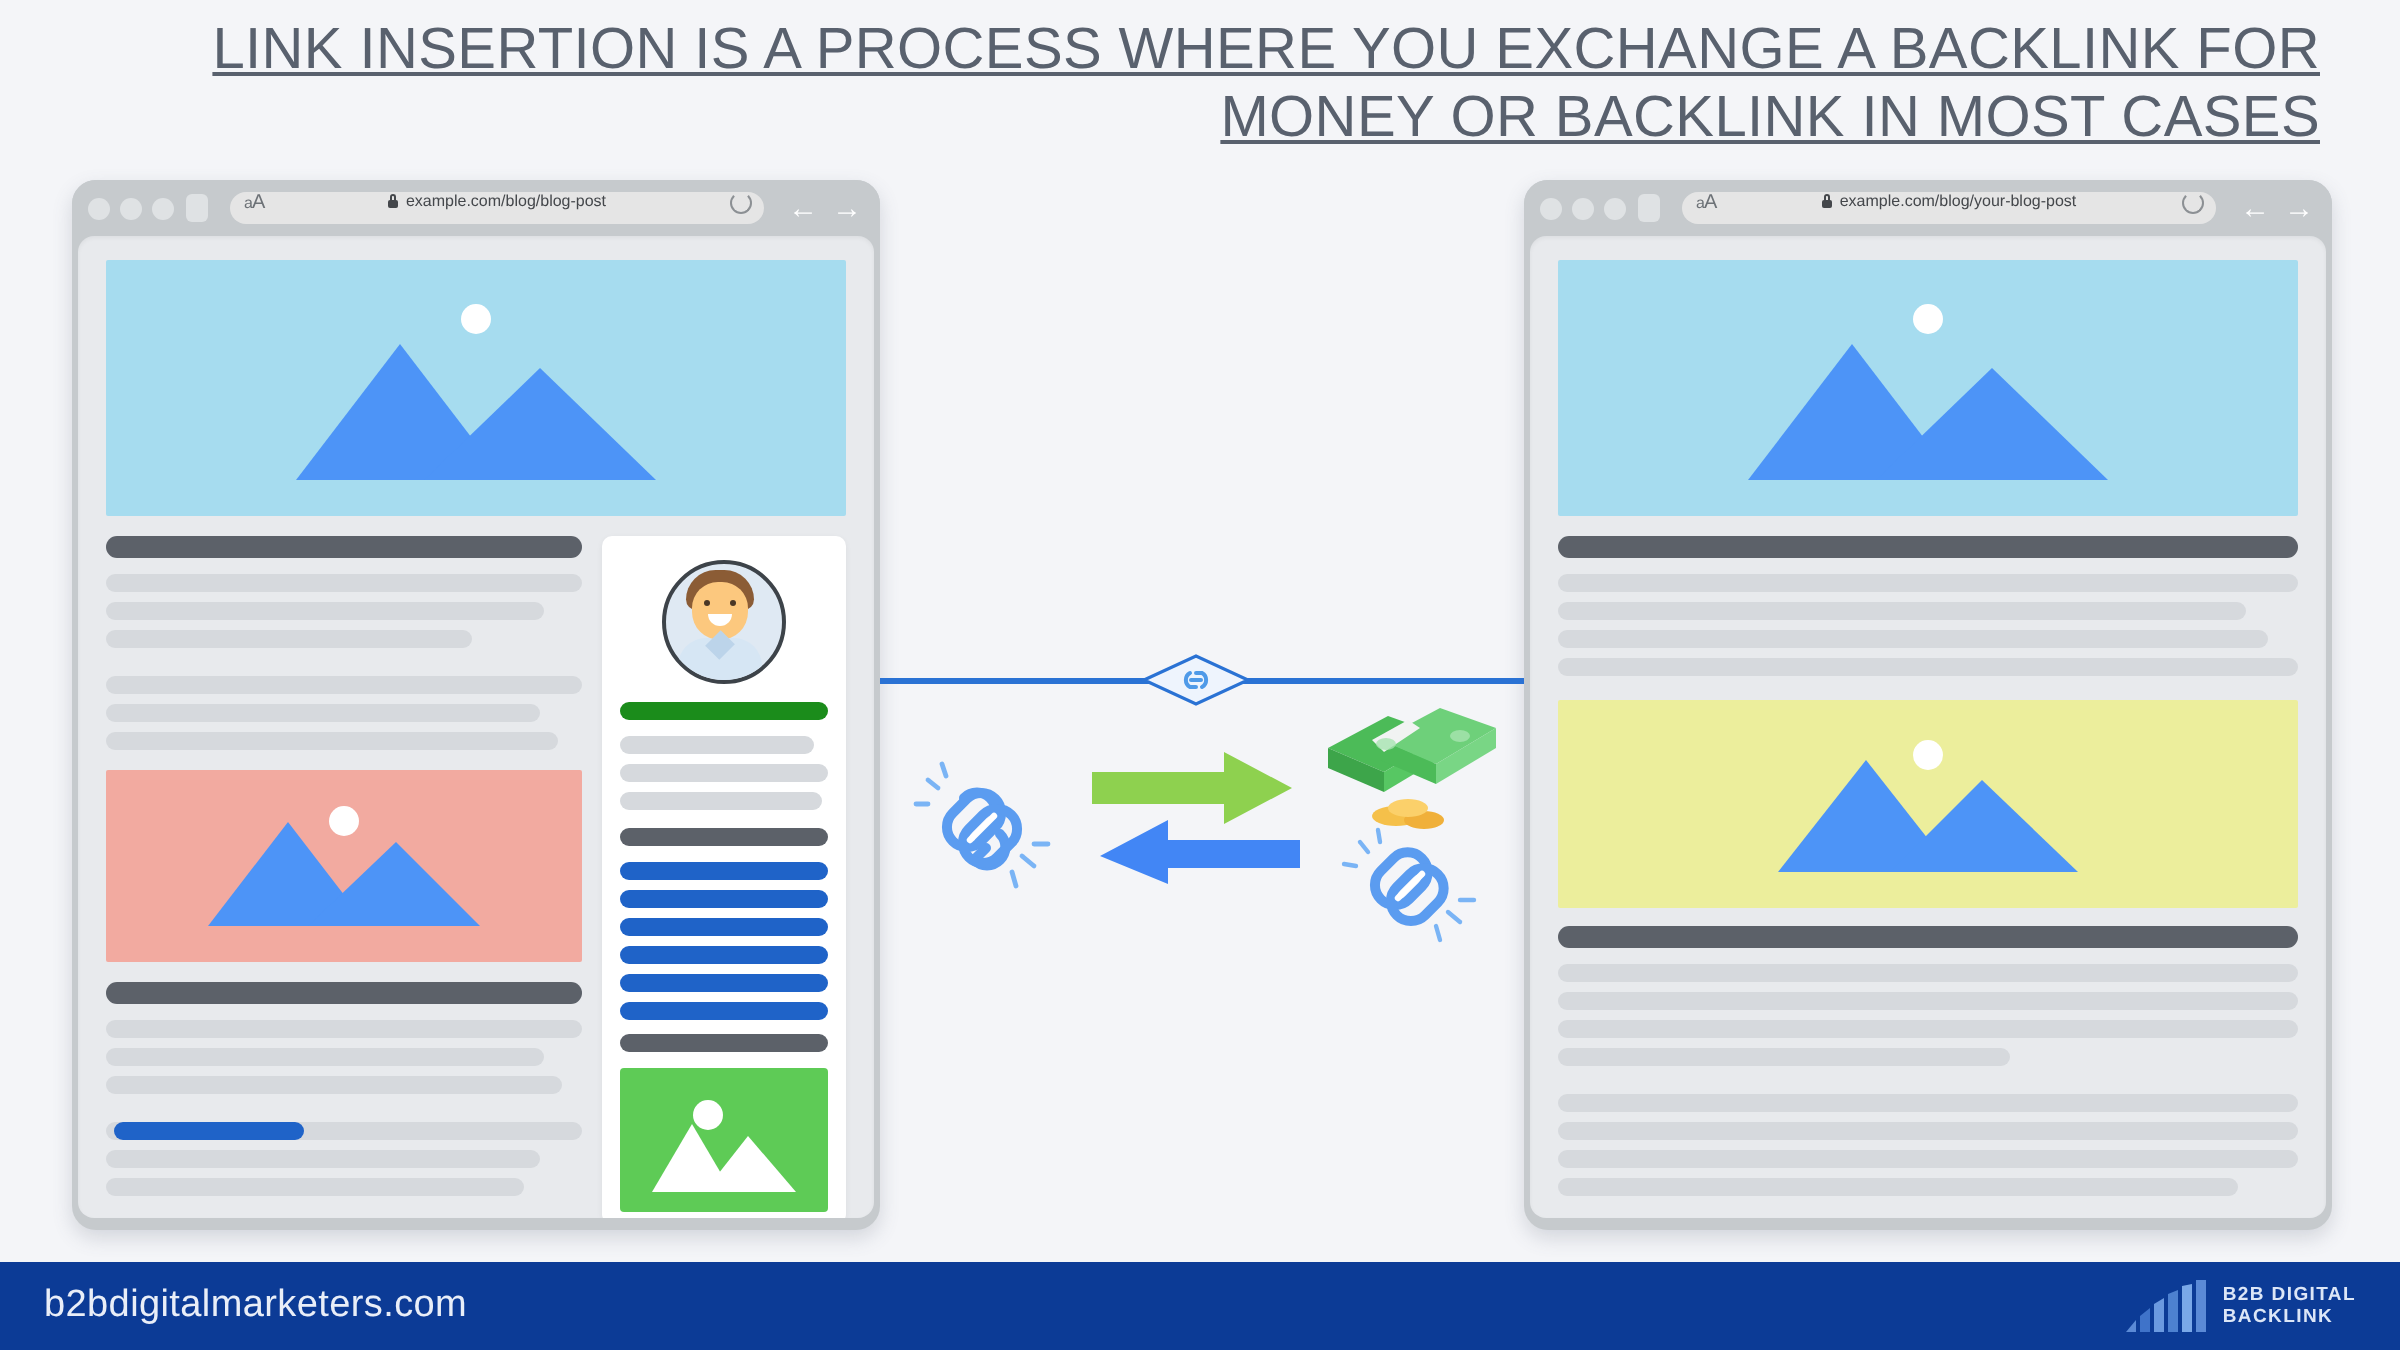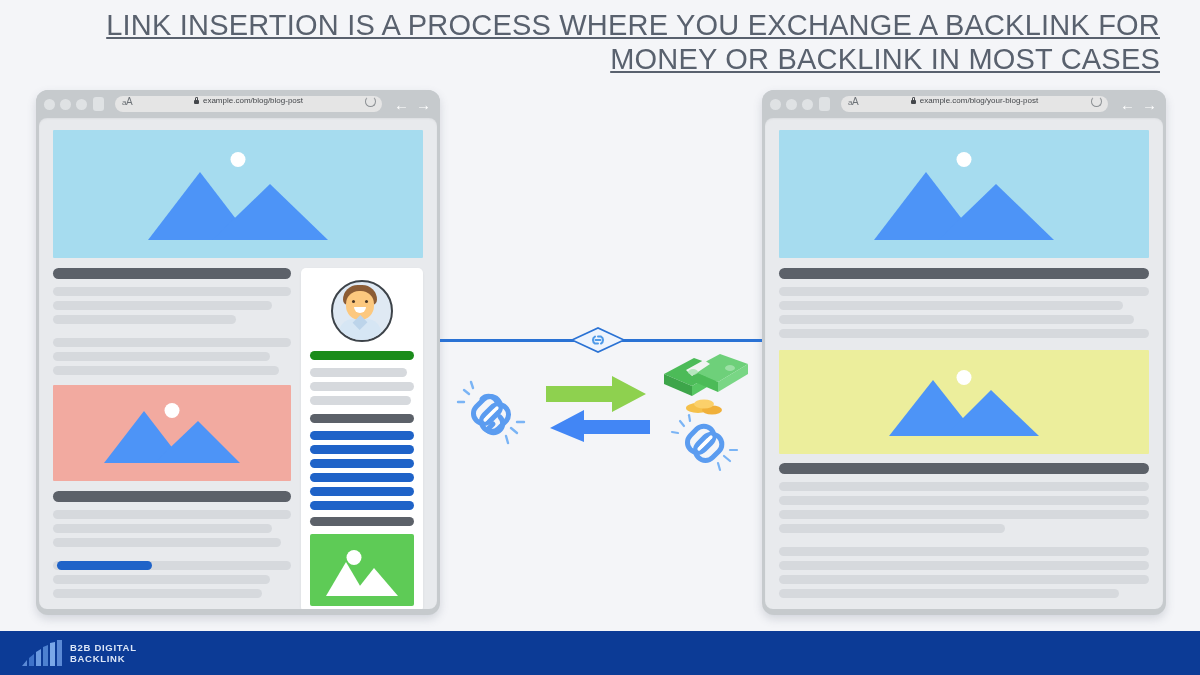--- a/index.html
+++ b/index.html
@@ -373,20 +373,21 @@
     </g>
     <g fill="none" stroke="#5b9cf0" stroke-width="5" stroke-linecap="round">
       <rect x="23" y="13" width="20" height="29" rx="10" transform="rotate(45 33 27)"></rect>
       <rect x="31" y="21" width="20" height="29" rx="10" transform="rotate(45 41 35)"></rect>
     </g>
     <line x1="31" y1="37" x2="43" y2="25" stroke="#ffffff" stroke-width="3.2" stroke-linecap="round"></line>
   </svg>
 </div>
 
 <div class="footer">
+  <div class="footer-url">b2bdigitalmarketers.com</div>
   <div class="brand">
     <span class="brand-mark">
       <svg width="40" height="26" viewBox="0 0 40 26">
         <polygon points="0,26 5,26 5,20 0,26" fill="#5b8ad6"></polygon>
         <polygon points="7,26 12,26 12,14 7,18" fill="#3f73c9"></polygon>
         <polygon points="14,26 19,26 19,9 14,12" fill="#6b9ae0"></polygon>
         <polygon points="21,26 26,26 26,5 21,7" fill="#4d81d0"></polygon>
         <polygon points="28,26 33,26 33,2 28,3" fill="#7aa8e8"></polygon>
         <polygon points="35,26 40,26 40,0 35,0" fill="#5b8ad6"></polygon>
       </svg>

